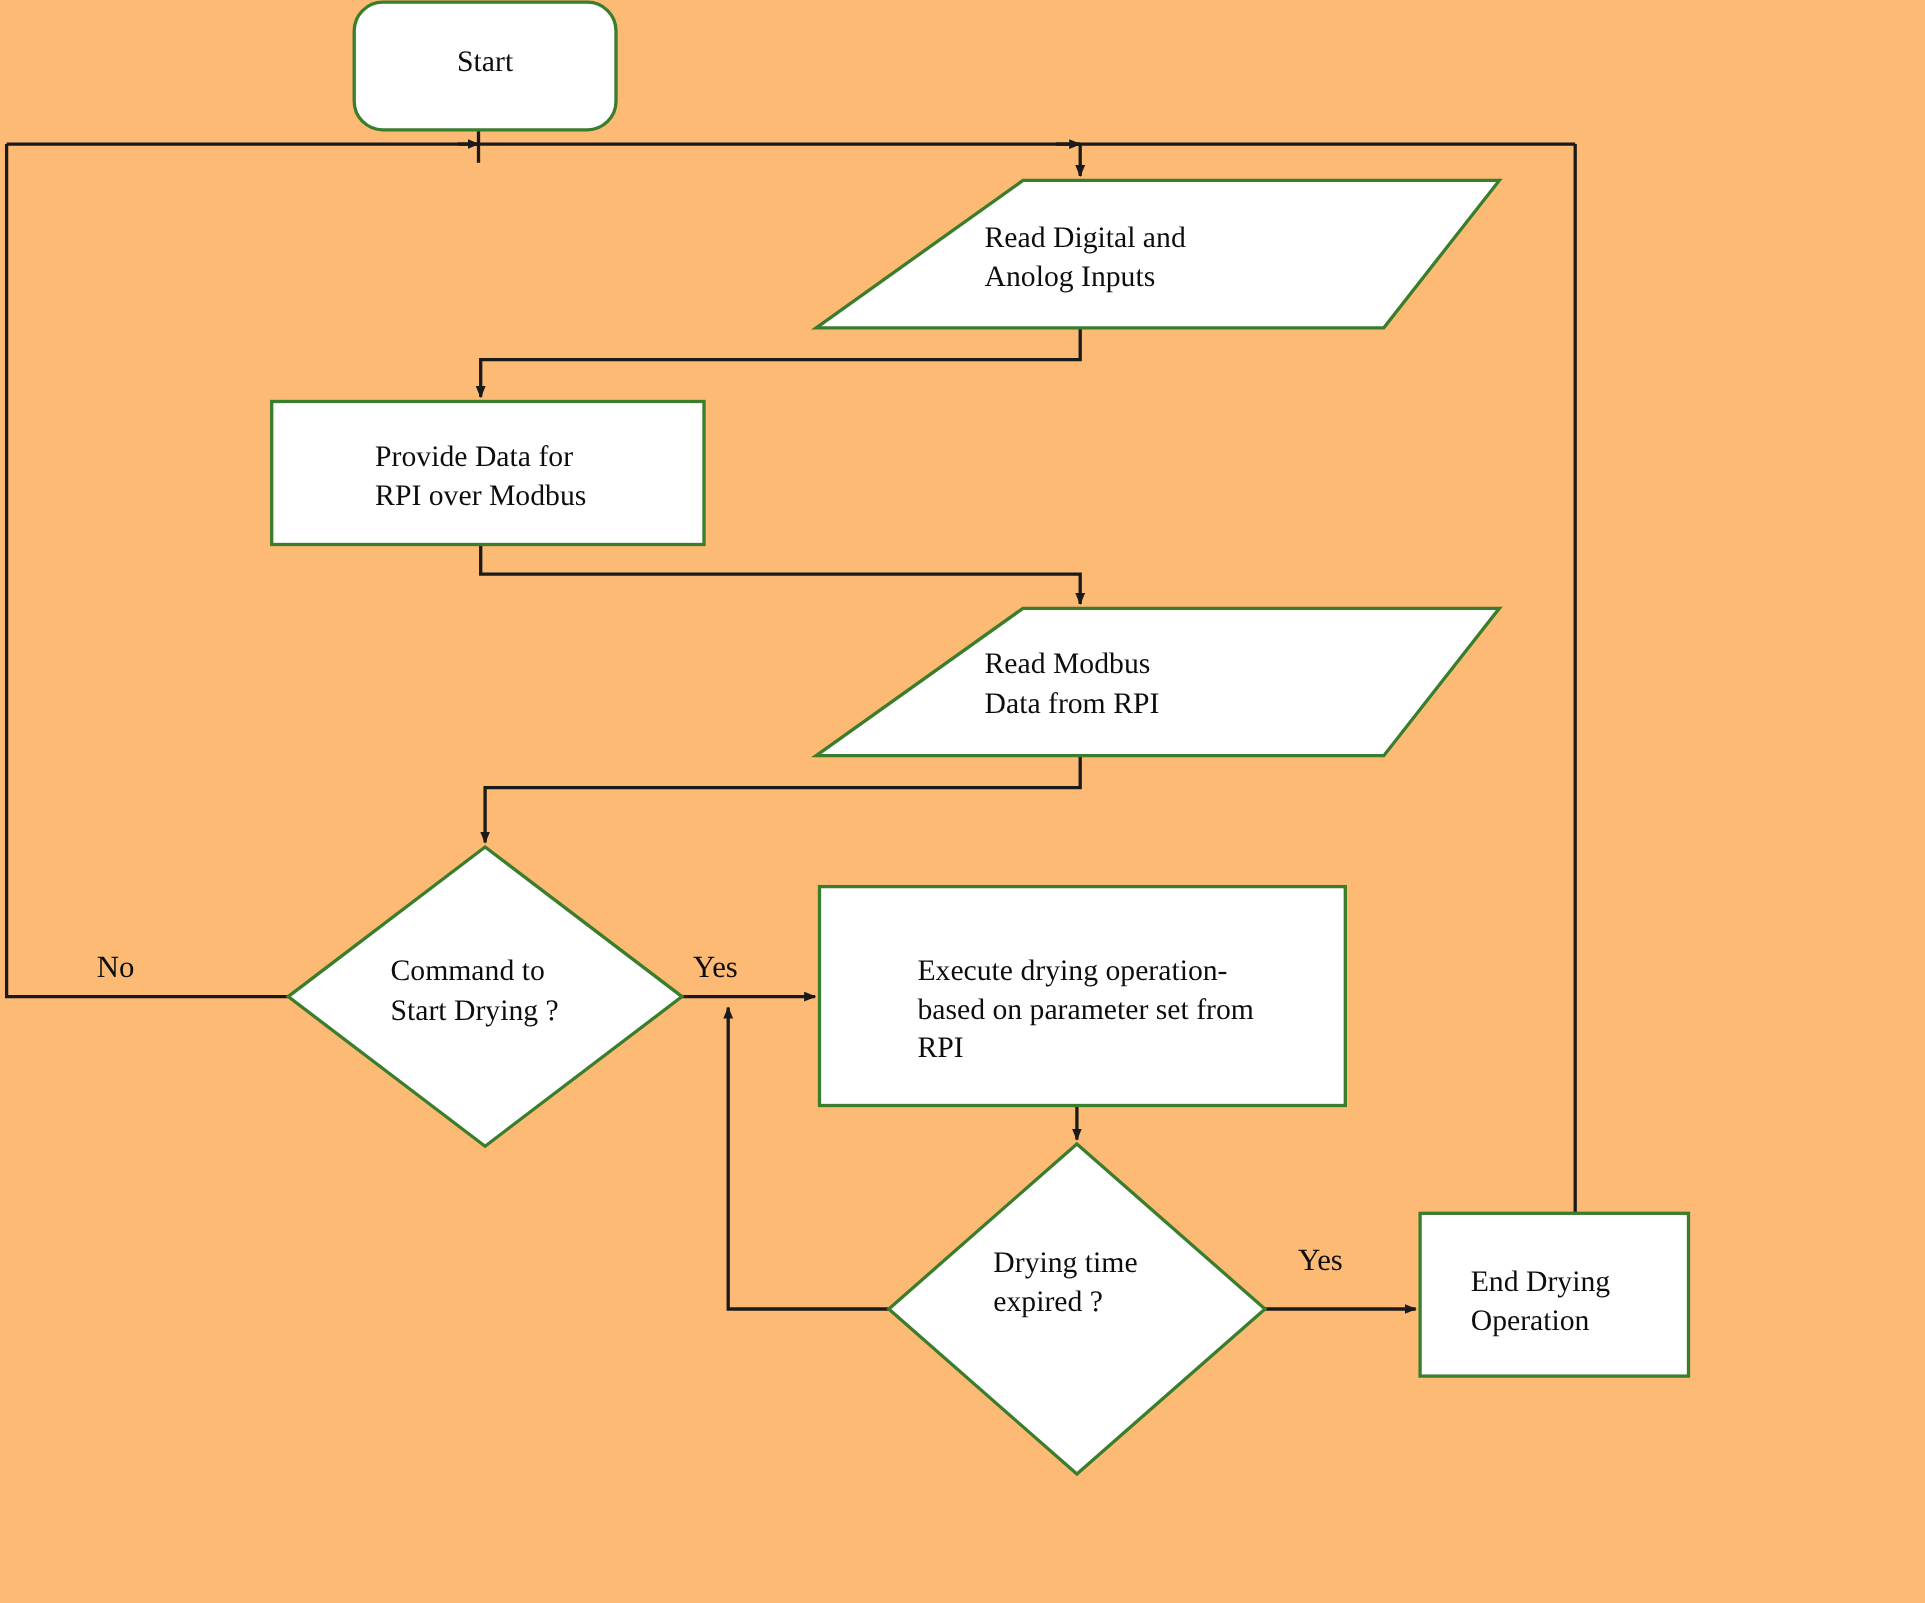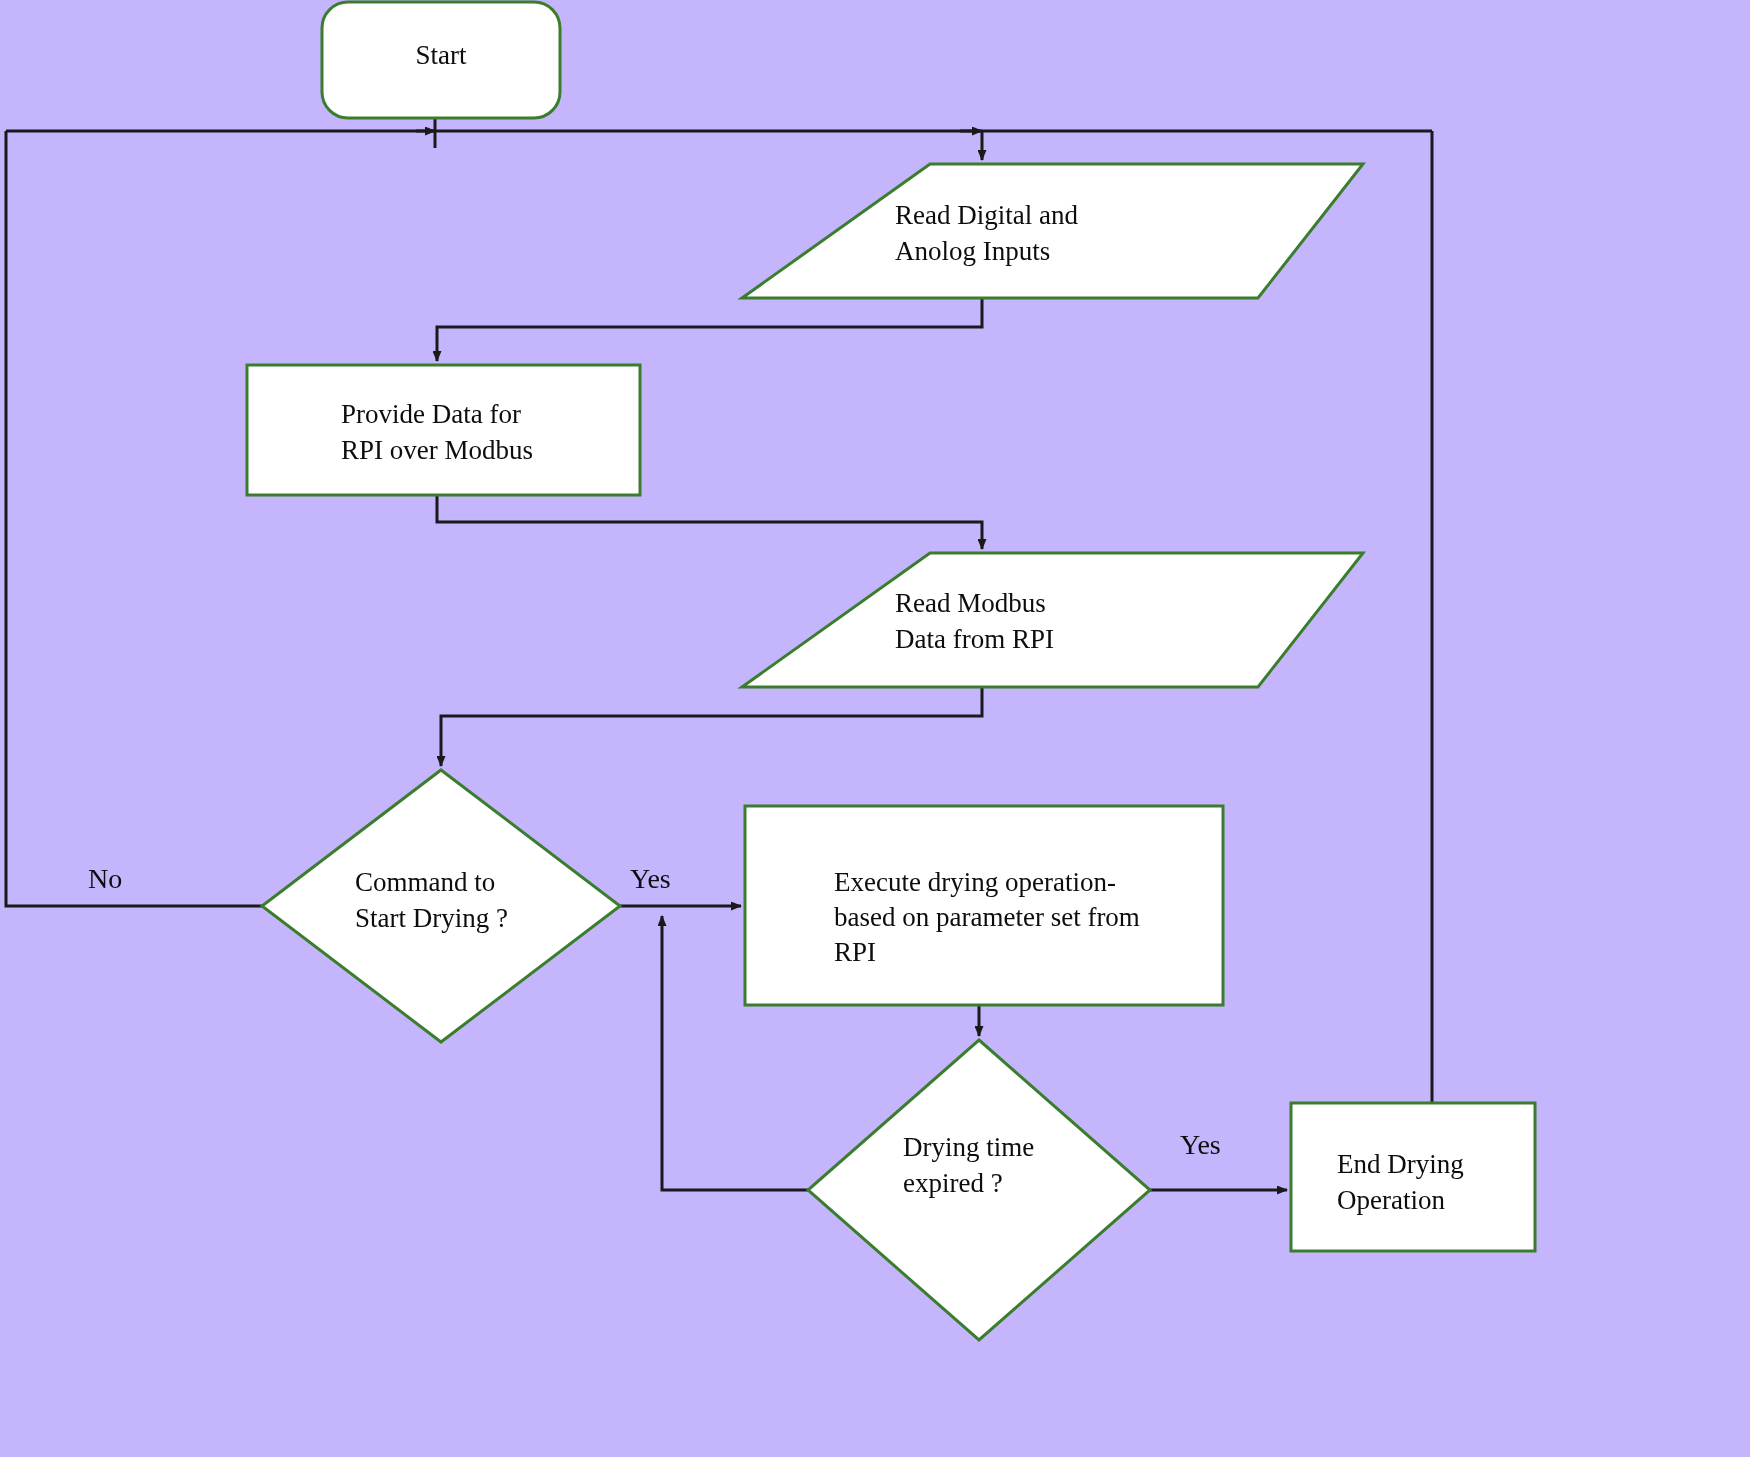--- a/index.html
+++ b/index.html
@@ -11,21 +11,21 @@
   body {
     width: 1750px;
     height: 1457px;
     font-family: "Liberation Serif", "DejaVu Serif", serif;
     overflow: hidden;
   }
   #flowchart-root {
     position: relative;
     width: 1750px;
     height: 1457px;
-    background: #c4b5fd;
+    background: #fdba74;
   }
   svg.chart-canvas {
     position: absolute;
     top: 0;
     left: 0;
     width: 1750px;
     height: 1457px;
     display: block;
   }
   .node-shape {

